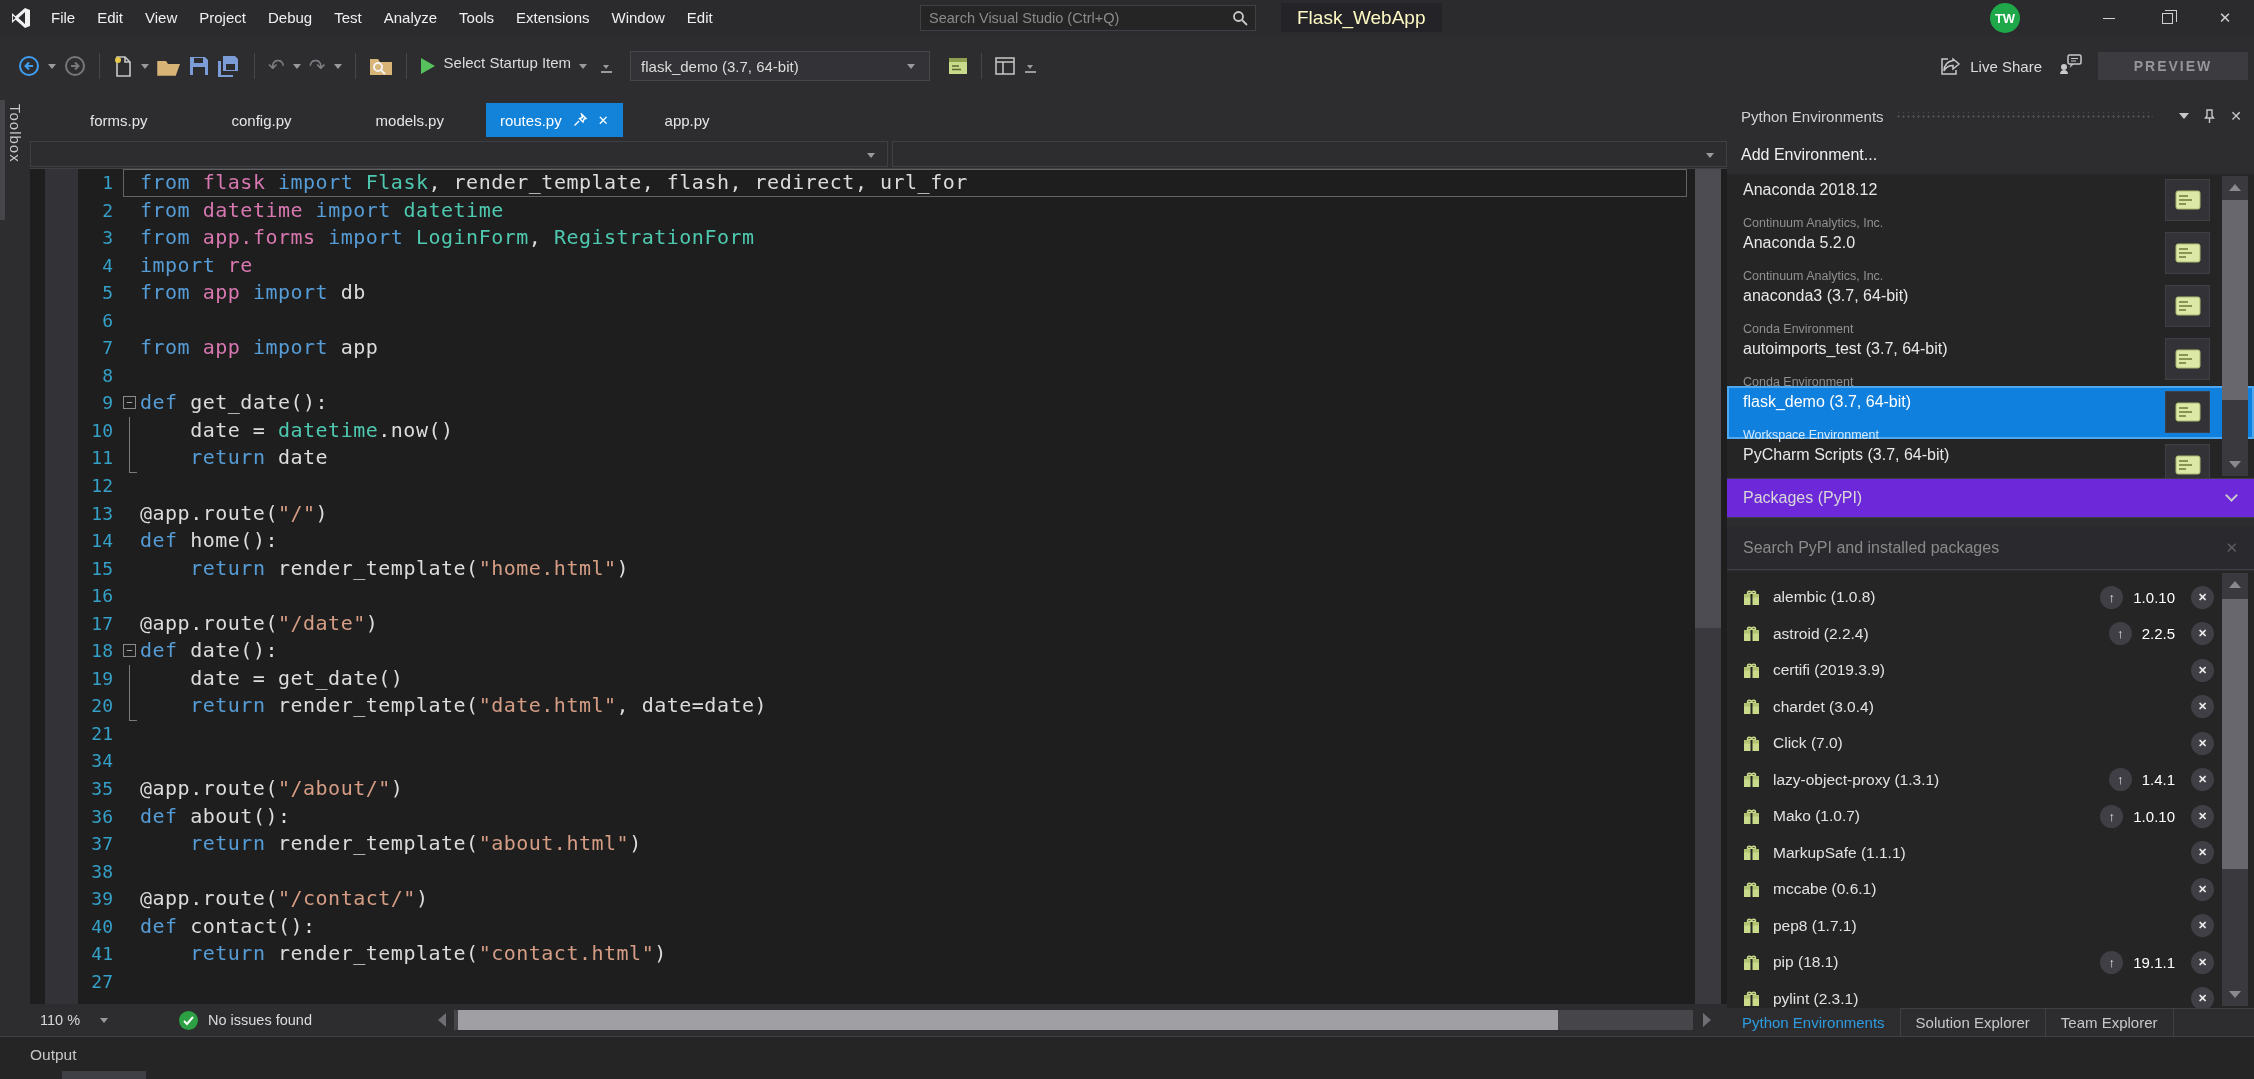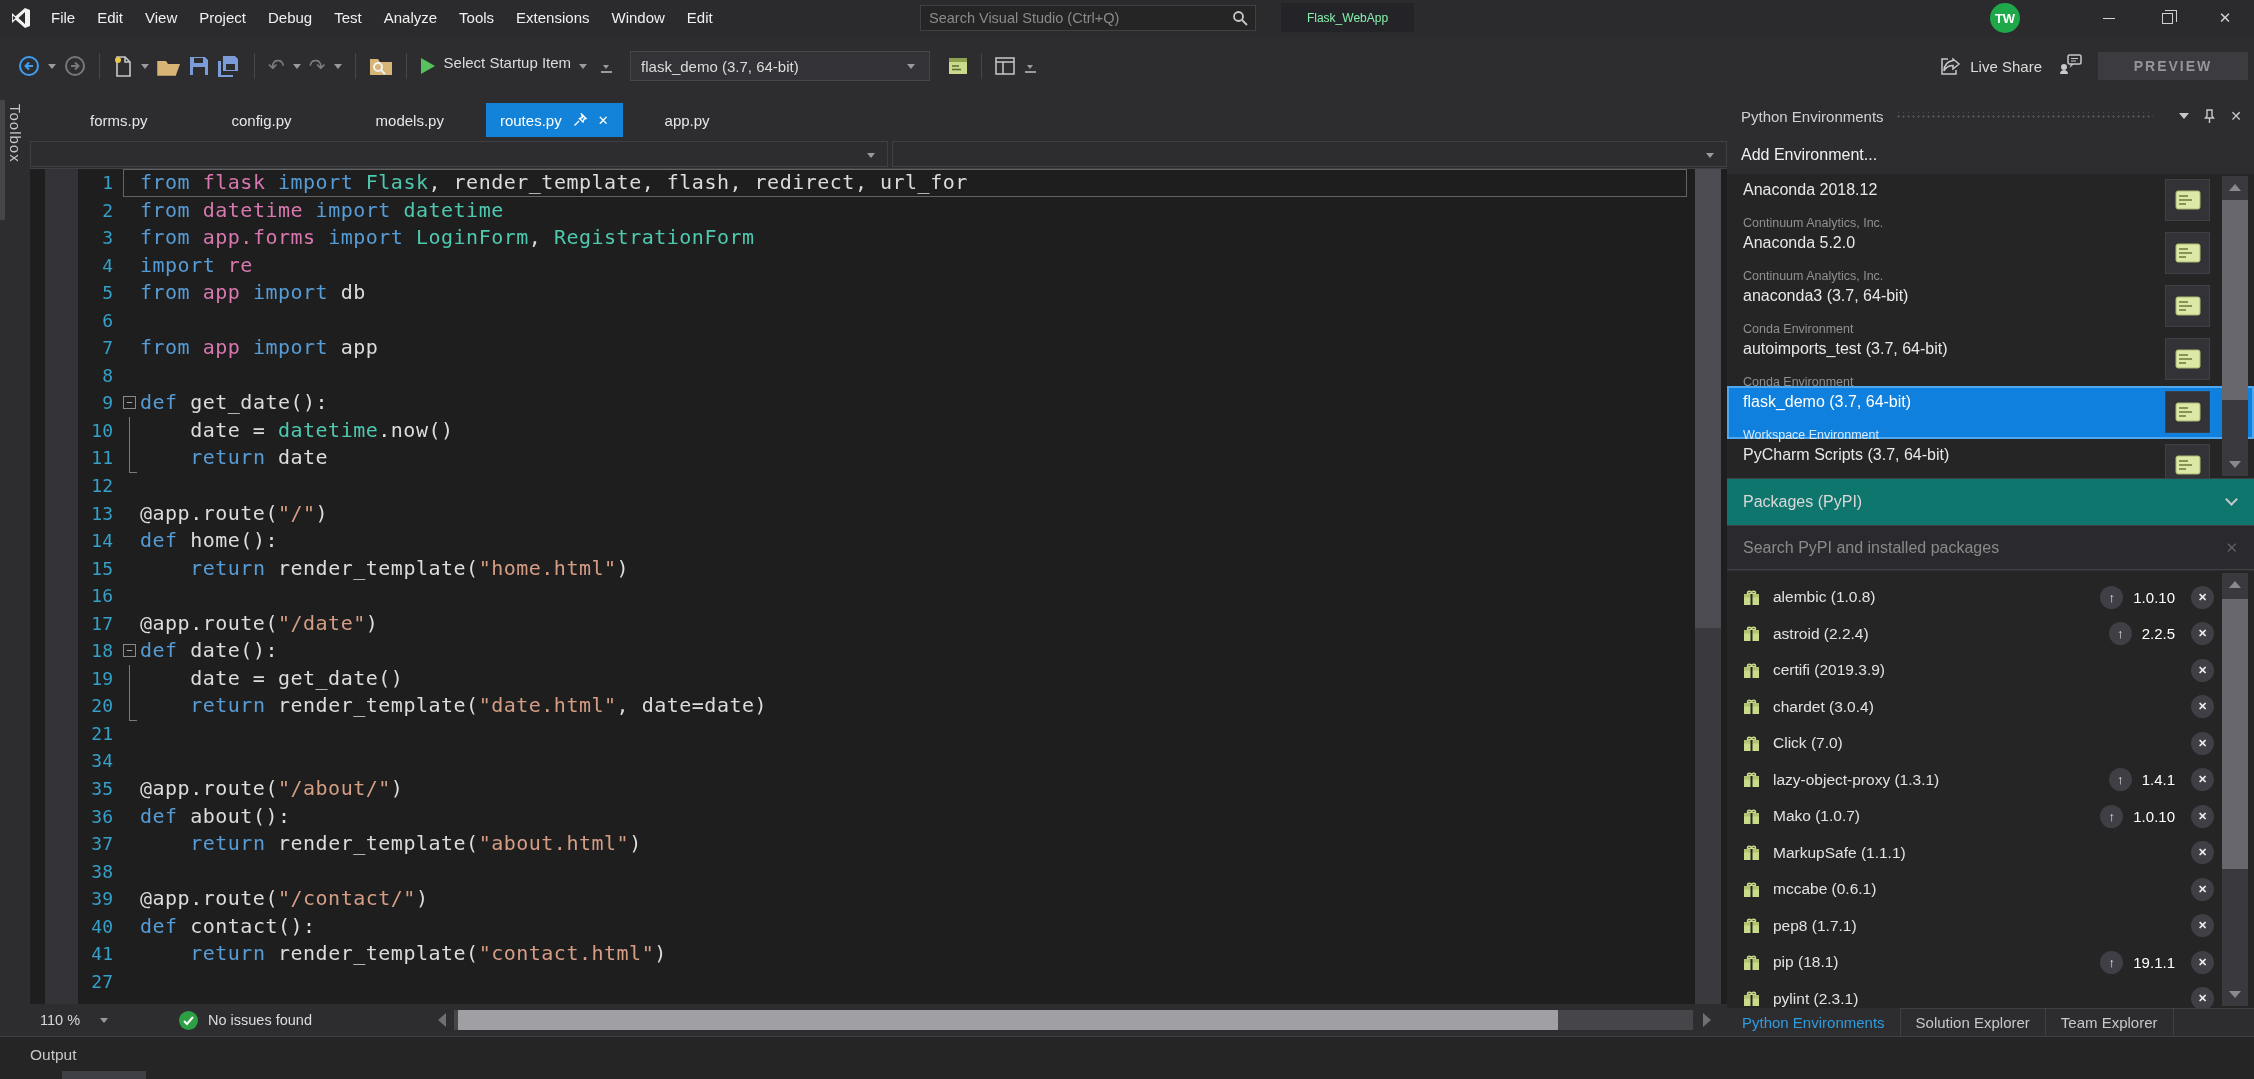--- a/index.html
+++ b/index.html
@@ -8,21 +8,21 @@
 
   
   .titlebar{position:absolute;left:0;top:0;width:2254px;height:36px;background:#2b2b2e;display:flex;align-items:center}
   .vslogo{width:40px;display:flex;justify-content:center;align-items:center}
   .menu{display:flex;height:36px}
   .menu-item{padding:0 11px;line-height:36px;font-size:15px;color:#f0f0f0;cursor:default}
   .search-box{position:absolute;left:920px;top:5px;width:336px;height:26px;background:#252526;border:1px solid #3f3f46;display:flex;align-items:center}
   .search-box input{flex:1;background:transparent;border:none;outline:none;color:#c8c8c8;font-size:14.5px;padding:0 8px;font-family:"Liberation Sans",sans-serif}
   .search-box input::placeholder{color:#8a8a8a}
   .search-box .mag{margin-right:7px;display:flex}
-  .project-badge{position:absolute;left:1281px;top:3px;height:29px;min-width:133px;padding:0 16px;background:#242428;color:#86efac;font-size:12px;display:flex;align-items:center;justify-content:center}
+  .project-badge{position:absolute;left:1281px;top:3px;height:29px;min-width:133px;padding:0 16px;background:#242428;color:#fef9c3;font-size:19px;display:flex;align-items:center;justify-content:center}
   .avatar{position:absolute;left:1990px;top:3px;width:30px;height:30px;border-radius:50%;background:#1fa84a;color:#fff;font-weight:bold;font-size:13px;display:flex;align-items:center;justify-content:center}
   .win-controls{position:absolute;right:0;top:0;display:flex;height:36px}
   .win-btn{width:58px;height:36px;display:flex;align-items:center;justify-content:center;color:#d0d0d0;font-size:15px}
   .min-glyph{width:12px;height:1px;background:#d0d0d0;display:inline-block}
   .restore-glyph{width:11px;height:11px;border:1px solid #d0d0d0;position:relative;display:inline-block}
   .restore-glyph:before{content:'';position:absolute;left:2px;top:-4px;width:11px;height:11px;border:1px solid #d0d0d0;border-left:none;border-bottom:none}
 
   
   .toolbar{position:absolute;left:0;top:36px;width:2254px;height:60px;display:flex;align-items:center;padding-left:14px}
   .tbtn{display:flex;align-items:center;padding:0 4px;height:36px}
@@ -92,21 +92,21 @@
   .env-sub{font-size:12.5px;color:#909090;margin-top:17px}
   .env-item.sel{background:#0f80dd;box-shadow:inset 0 0 0 2px #4fa8ef}
   .env-item.sel .env-name{color:#fff}
   .env-item.sel .env-sub{color:#d6e9fa}
   .env-btn{position:absolute;right:44px;top:5px;width:45px;height:42px;background:#333337;border:1px solid #3f3f46;display:flex;align-items:center;justify-content:center}
   .side-scroll{position:absolute;right:6px;top:2px;bottom:2px;width:26px;background:#3a3a3e}
   .ss-thumb{position:absolute;left:0;right:0;background:#67676d}
   .tri{width:0;height:0;position:absolute;left:7px}
   .tri.up{border-left:6px solid transparent;border-right:6px solid transparent;border-bottom:7px solid #8a8a8e;top:8px}
   .tri.down{border-left:6px solid transparent;border-right:6px solid transparent;border-top:7px solid #8a8a8e;bottom:8px}
-  .pkg-combo{position:absolute;left:0;top:382px;right:0;height:48px;border-top:1px solid #3f3f46;border-bottom:1px solid #3f3f46;display:flex;align-items:center;padding:0 18px 0 16px;font-size:16px;color:#d8d8d8;background:#0f766e}
+  .pkg-combo{position:absolute;left:0;top:382px;right:0;height:40px;border-top:1px solid #3f3f46;border-bottom:1px solid #3f3f46;display:flex;align-items:center;padding:0 18px 0 16px;font-size:16px;color:#d8d8d8;background:#6d28d9}
   .chev{margin-left:auto;width:9px;height:9px;border-right:2px solid #c8c8c8;border-bottom:2px solid #c8c8c8;transform:rotate(45deg);margin-top:-5px}
   .pkg-search{position:absolute;left:0;top:430px;right:0;height:44px;background:#2a2a2e;border-bottom:1px solid #3f3f46;display:flex;align-items:center;padding:0 16px}
   .pkg-search input{flex:1;background:transparent;border:none;outline:none;font-size:16px;color:#c8c8c8;font-family:"Liberation Sans",sans-serif}
   .pkg-search input::placeholder{color:#8a8a8a}
   .pkg-clear{color:#5f5f63;font-size:15px}
   .pkg-list{position:absolute;left:0;top:475px;right:0;bottom:28px;background:#252526;overflow:hidden;padding-top:8px}
   .pkg-row{display:flex;align-items:center;height:36.5px;padding-left:16px;font-size:15.5px;color:#e2e2e2}
   .pkg-row .gift{margin-right:13px;display:flex}
   .pkg-right{margin-left:auto;display:flex;align-items:center;gap:10px;margin-right:40px}
   .circle-btn{width:23px;height:23px;border-radius:50%;background:#3f3f45;color:#ececec;display:flex;align-items:center;justify-content:center;flex:none}

